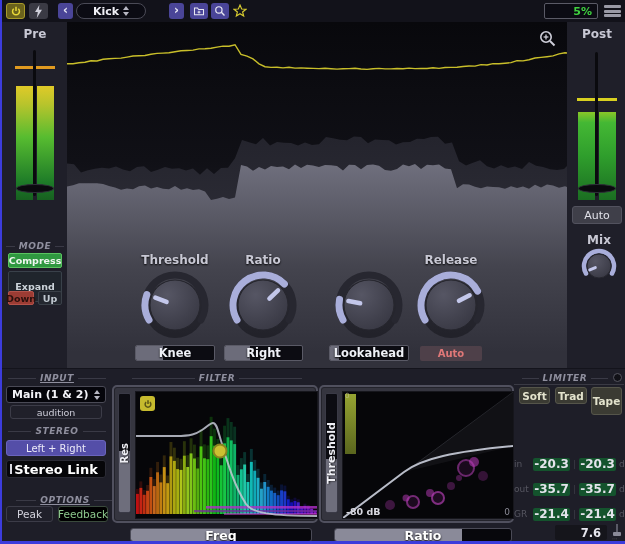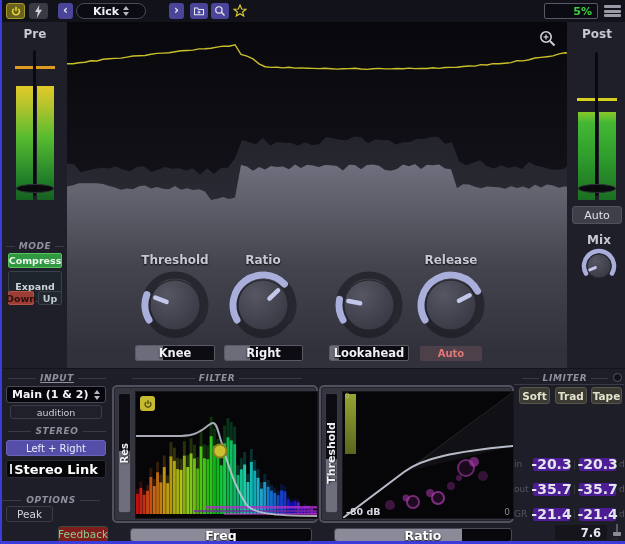--- a/index.html
+++ b/index.html
@@ -63,21 +63,21 @@
   .vslider .vfill{position:absolute;left:0;right:0;bottom:0;background:#6e6e7c;}
   .vlabel{position:relative;writing-mode:vertical-rl;transform:rotate(180deg);color:#f0f0f6;font-weight:bold;text-shadow:0 1px 2px #000;}
   .hslider{position:absolute;background:#07070c;border:1px solid #4a4a56;border-radius:3px;overflow:hidden;}
   .hslider .hfill{position:absolute;top:0;bottom:0;left:0;background:#8a8a99;}
   .hslider .cap{position:absolute;inset:0;display:flex;align-items:center;justify-content:center;color:#fff;
                 font-size:12.5px;font-weight:bold;text-shadow:0 1px 2px #000;}
   .lim-btn{position:absolute;background:#3b3b33;border:1px solid #55554a;border-radius:3px;color:#e2e2cc;
            font-size:10.5px;font-weight:bold;display:flex;align-items:center;justify-content:center;}
   .lim-row{position:absolute;left:512px;width:112px;display:flex;align-items:center;gap:3px;height:14px;}
   .lim-row .rlabel{width:16px;text-align:left;color:#565660;font-size:9px;flex:none;}
-  .lim-row .vbox{width:37px;height:13px;background:#4c1d95;border-radius:2px;color:#e4e4ec;font-size:14px;font-weight:bold;
+  .lim-row .vbox{width:37px;height:13px;background:#14532d;border-radius:2px;color:#e4e4ec;font-size:12px;font-weight:bold;
                  display:flex;align-items:center;justify-content:center;flex:none;}
   .lim-row .rsep{color:#3c3c46;font-size:9px;}
   .lim-row .runit{color:#565660;font-size:9px;}
   .num-box{position:absolute;background:#15151b;border-radius:2px;color:#e6e6ee;font-size:11.5px;font-weight:bold;
            display:flex;align-items:center;justify-content:flex-end;padding:0 6px;}
   .mini-vslider{position:absolute;width:12px;height:17px;}
   .mini-vslider .trk{position:absolute;left:5px;top:0;width:2px;height:11px;background:#5a5a66;}
   .mini-vslider .hnd{position:absolute;left:2px;top:8px;width:8px;height:4px;background:#8a8a98;border-radius:1px;}
   .mini-vslider .dots{position:absolute;left:1px;bottom:0;color:#666;font-size:6px;line-height:4px;}
 </style>
@@ -319,25 +319,25 @@
     </div>
     <div class="btn-dark" style="left:8px;top:36px;width:92px;height:14px;font-size:9.5px;">audition</div>
     <div class="sec-label abs" style="left:6px;top:57px;width:98px;">
       <span>STEREO</span>
       </div>
     <div class="btn-dark" style="left:4px;top:71px;width:100px;height:16px;background:#544ea8;border:1px solid #6a64bc;color:#eceaf8;font-size:10px;">Left + Right</div>
     <div class="btn-dark" style="left:4px;top:91px;width:100px;height:18px;background:#060609;border:1px solid #2a2a34;color:#fff;font-size:13px;font-weight:bold;">
       <div class="abs" style="left:3px;top:3px;bottom:3px;width:2px;background:#d8d8e0;"></div>
       <span>Stereo Link</span>
     </div>
-    <div class="sec-label abs" style="left:0;top:126px;width:98px;">
+    <div class="sec-label abs" style="left:14px;top:126px;width:98px;text-decoration:underline;">
       <span>OPTIONS</span>
       </div>
     <div class="btn-dark" style="left:4px;top:137px;width:47px;height:16px;font-size:10.5px;color:#d4d4de;">Peak</div>
-    <div class="btn-dark" style="left:56px;top:137px;width:50px;height:16px;background:#7f1d1d;border:1px solid #3a4a3c;color:#8cc88c;font-size:10.5px;margin-top:20px;">Feedback</div>
+    <div class="btn-dark" style="left:56px;top:137px;width:50px;height:16px;background:#000000;border:1px solid #3a4a3c;color:#8cc88c;font-size:10.5px;">Feedback</div>
 
     <div class="frame" style="left:110px;top:16px;width:206px;height:138px;">
       <div class="vslider" style="left:4px;top:6px;width:13px;height:120px;">
         <div class="vfill" style="height: 52%;"></div>
         <span class="vlabel" style="font-size:10px;">Res</span>
       </div>
       <div class="display" style="left:21px;top:4px;width:183px;height:128px;">
         <svg id="filter-svg" width="181" height="126" viewBox="0 0 181 126">
             <rect x="0.0" y="101.9" width="2.9" height="20.1" fill="hsl(0,85%,48%)" opacity="0.85"></rect>
             <rect x="0.0" y="96.9" width="2.9" height="25.1" fill="hsl(0,80%,40%)" opacity="0.25"></rect>
@@ -499,21 +499,21 @@
         <span class="abs" style="right:3px;bottom:1px;font-size:9px;color:#8a8a96;">0</span>
       </div>
     </div>
     <div class="hslider" style="left:332px;top:159px;width:178px;height:14px;">
       <div class="hfill" style="width: 72%;"></div>
       <div class="cap">Ratio</div>
     </div>
 
     <div class="lim-btn" style="left:517px;top:18px;width:31px;height:17px;">Soft</div>
     <div class="lim-btn" style="left:553px;top:18px;width:32px;height:17px;">Trad</div>
-    <div class="lim-btn" style="left:589px;top:18px;width:31px;height:17px;text-align:center;">Tape</div>
+    <div class="lim-btn" style="left:589px;top:18px;width:31px;height:28px;text-align:center;">Tape</div>
 
     <div class="lim-row" style="top:88px;">
       <span class="rlabel">in</span>
       <span class="vbox">-20.3</span>
       <span class="rsep">|</span>
       <span class="vbox">-20.3</span>
       <span class="runit">dB</span>
     </div>
     <div class="lim-row" style="top:113px;">
       <span class="rlabel">out</span>

